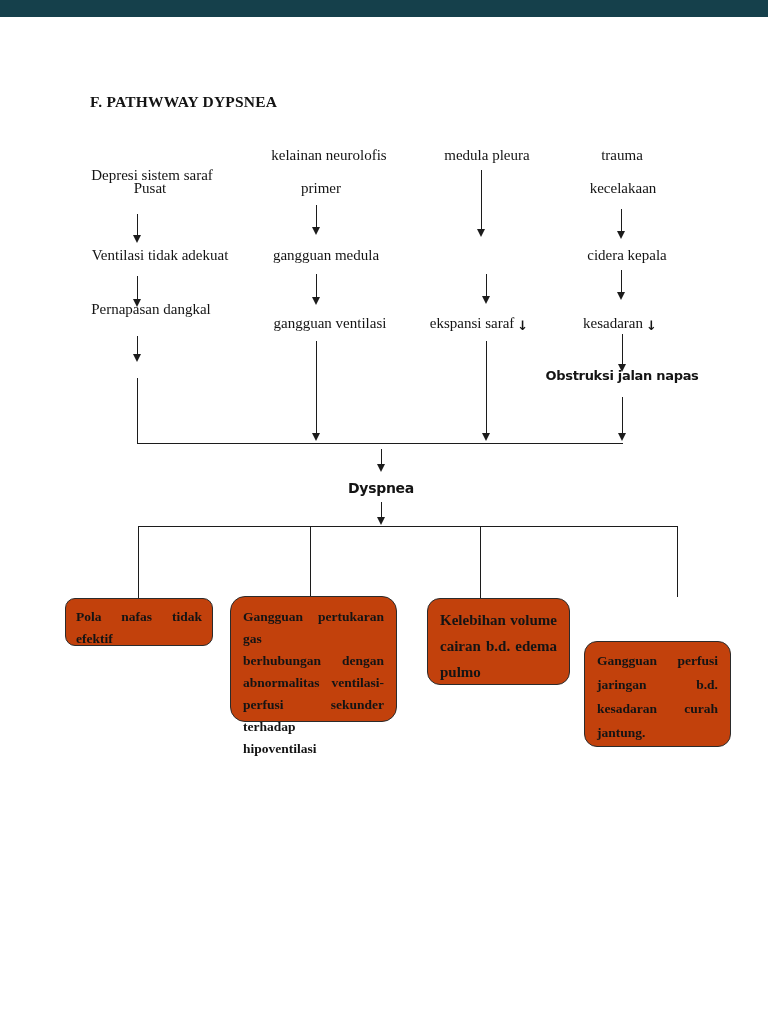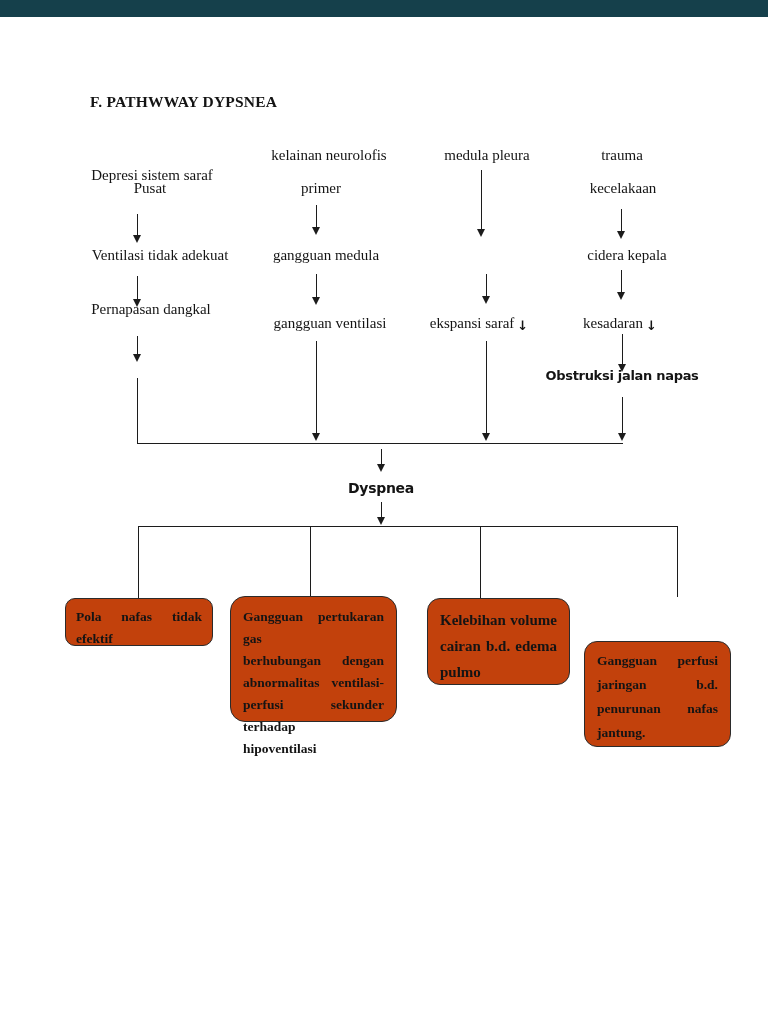--- a/index.html
+++ b/index.html
@@ -117,17 +117,17 @@
 
   <div class="box b3">
     <div class="ln">Kelebihan volume</div>
     <div class="ln">cairan b.d. edema</div>
     <div class="ln last">pulmo</div>
   </div>
 
   <div class="box b4">
     <div class="ln">Gangguan perfusi</div>
     <div class="ln">jaringan b.d.</div>
-    <div class="ln">penurunan nafas</div>
+    <div class="ln">kesadaran curah</div>
     <div class="ln last">jantung.</div>
   </div>
 
 </div>
 
 </body></html>

